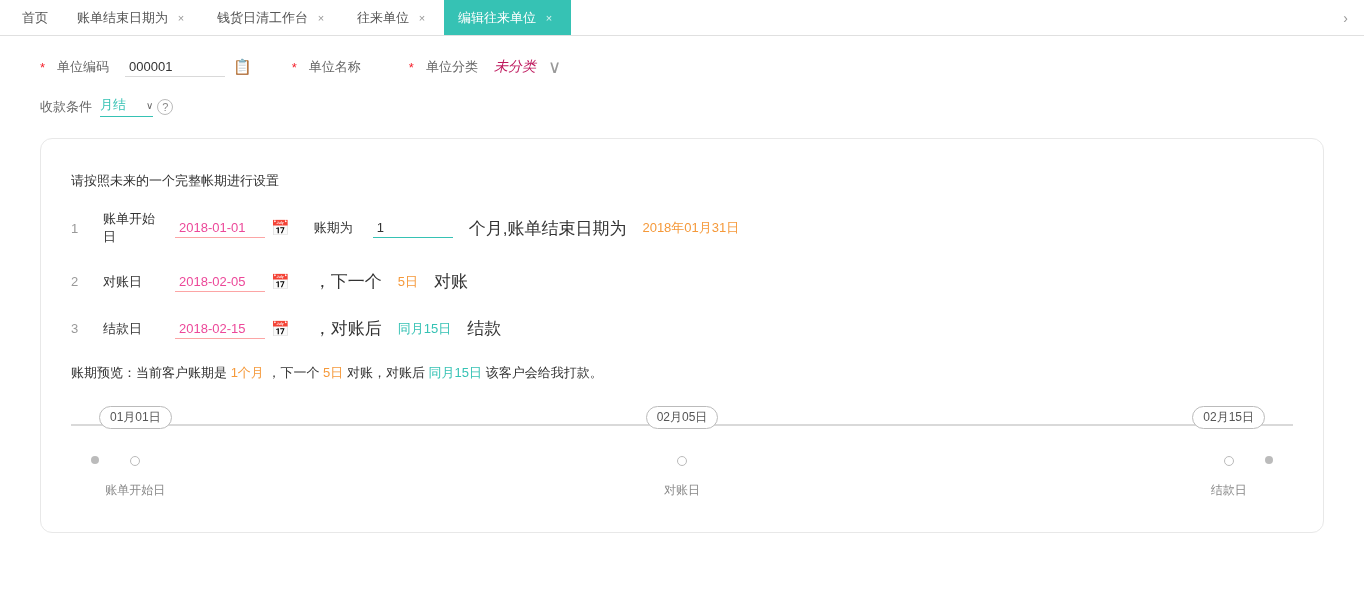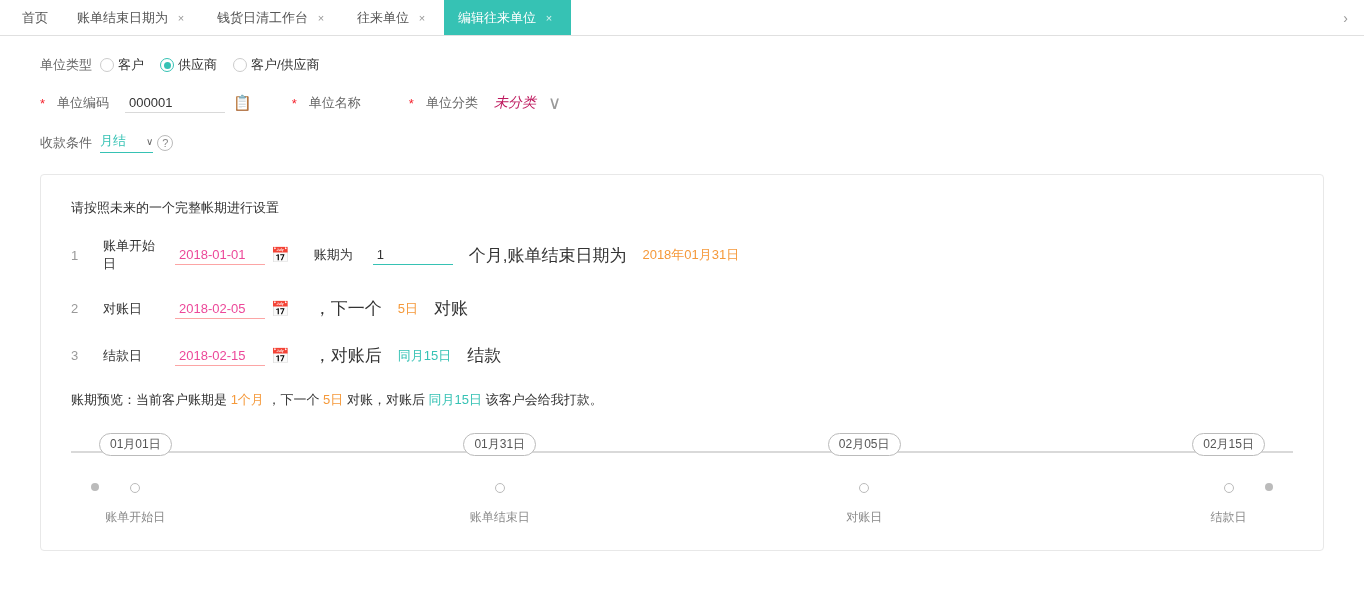--- a/index.html
+++ b/index.html
@@ -160,22 +160,22 @@
       display: inline-flex; align-items: center; justify-content: center;
       font-size: 11px;
       color: #888;
       cursor: pointer;
       margin-left: 4px;
     }
 
     
     .section-box {
       border: 1px solid #e8e8e8;
-      border-radius: 4px;
-      padding: 24px 30px;
+      border-radius: 12px;
+      padding: 33px 30px;
       margin-top: 21px;
     }
     .section-title {
       font-size: 13px;
       color: #333;
       margin-bottom: 20px;
     }
 
     
     .setting-row {
@@ -312,37 +312,20 @@
   </div>
   <div class="tab active">
     <span>编辑往来单位</span>
     <span class="tab-close">×</span>
   </div>
   <div class="tab-nav-arrow">›</div>
 </div>
 
 <div class="page-content">
 
-  <div class="form-row">
-    <span class="form-label">单位类型</span>
-    <div class="radio-group">
-      <label class="radio-item">
-        <span class="radio-circle"></span>
-        <span>客户</span>
-      </label>
-      <label class="radio-item">
-        <span class="radio-circle checked"></span>
-        <span>供应商</span>
-      </label>
-      <label class="radio-item">
-        <span class="radio-circle"></span>
-        <span>客户/供应商</span>
-      </label>
-    </div>
-  </div>
 
   <div class="form-row">
     <div class="field-group">
       <span class="required-star">*</span>
       <span class="form-label">单位编码</span>
       <input class="form-input" type="text" style="width: 100px;" value="000001">
       <span class="calendar-icon">📋</span>
     </div>
     <div class="field-group">
       <span class="required-star">*</span>
@@ -416,25 +399,20 @@
     </div>
 
     <div class="timeline-container">
       <div class="timeline-line"></div>
       <div class="timeline-left-dot"></div>
       <div class="timeline-points">
         <div class="timeline-point">
           <span class="point-badge">01月01日</span>
           <div class="point-dot"></div>
           <span class="point-sub-label">账单开始日</span>
-        </div>
-        <div class="timeline-point">
-          <span class="point-badge">01月31日</span>
-          <div class="point-dot"></div>
-          <span class="point-sub-label">账单结束日</span>
         </div>
         <div class="timeline-point">
           <span class="point-badge">02月05日</span>
           <div class="point-dot"></div>
           <span class="point-sub-label">对账日</span>
         </div>
         <div class="timeline-point">
           <span class="point-badge">02月15日</span>
           <div class="point-dot"></div>
           <span class="point-sub-label">结款日</span>

